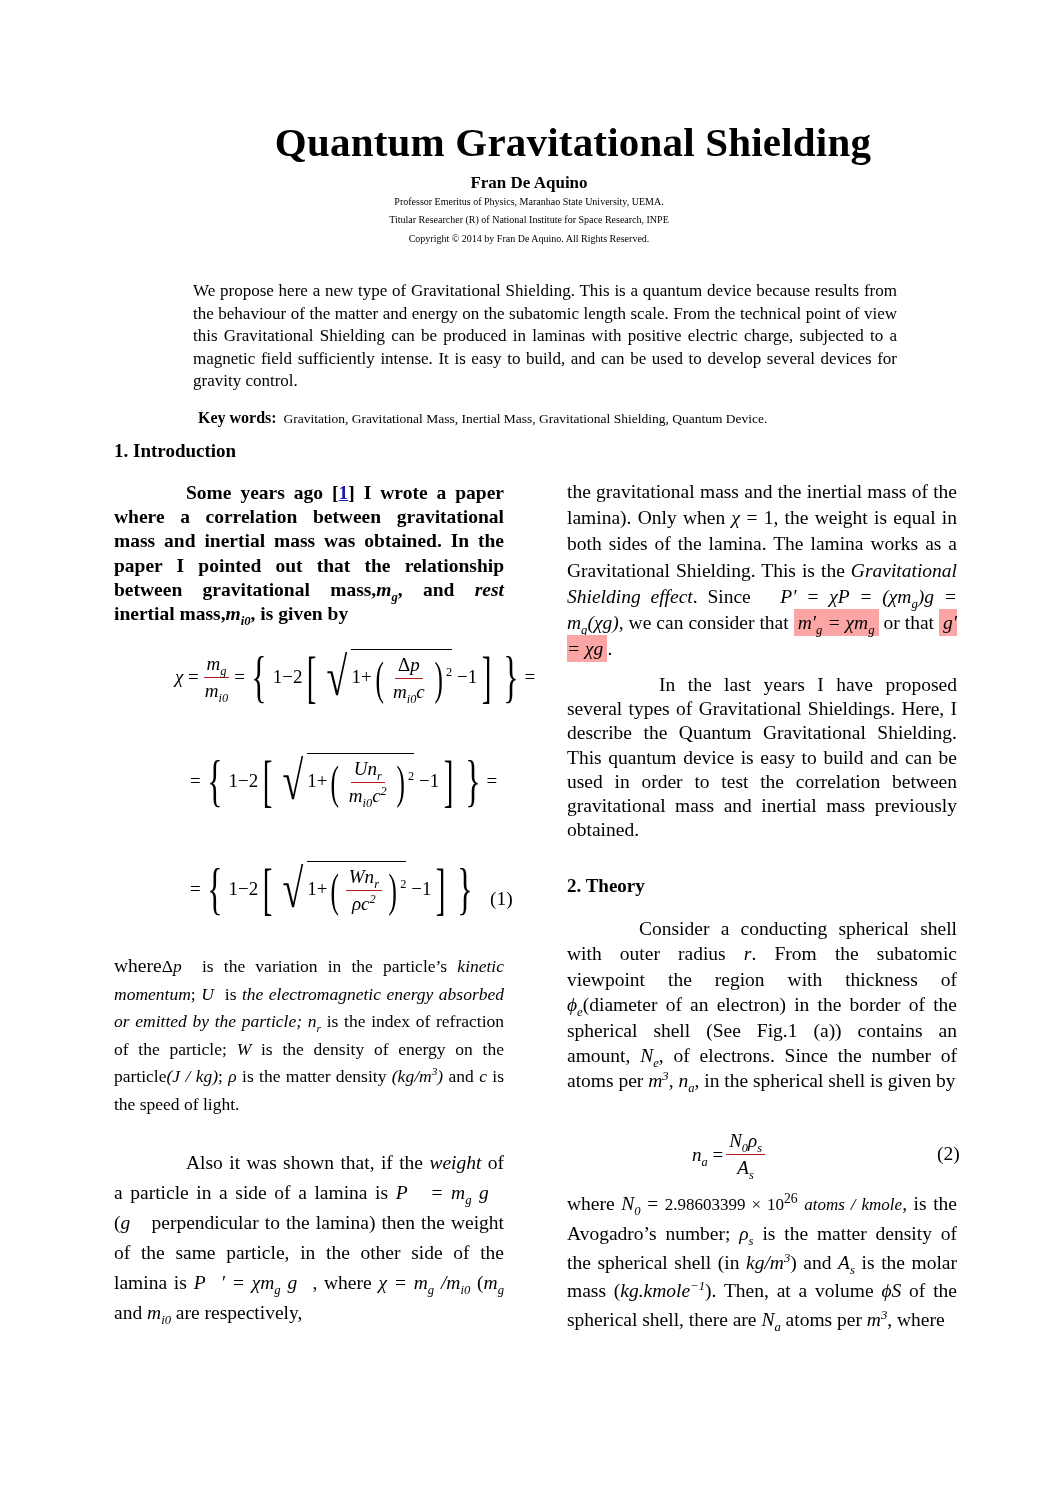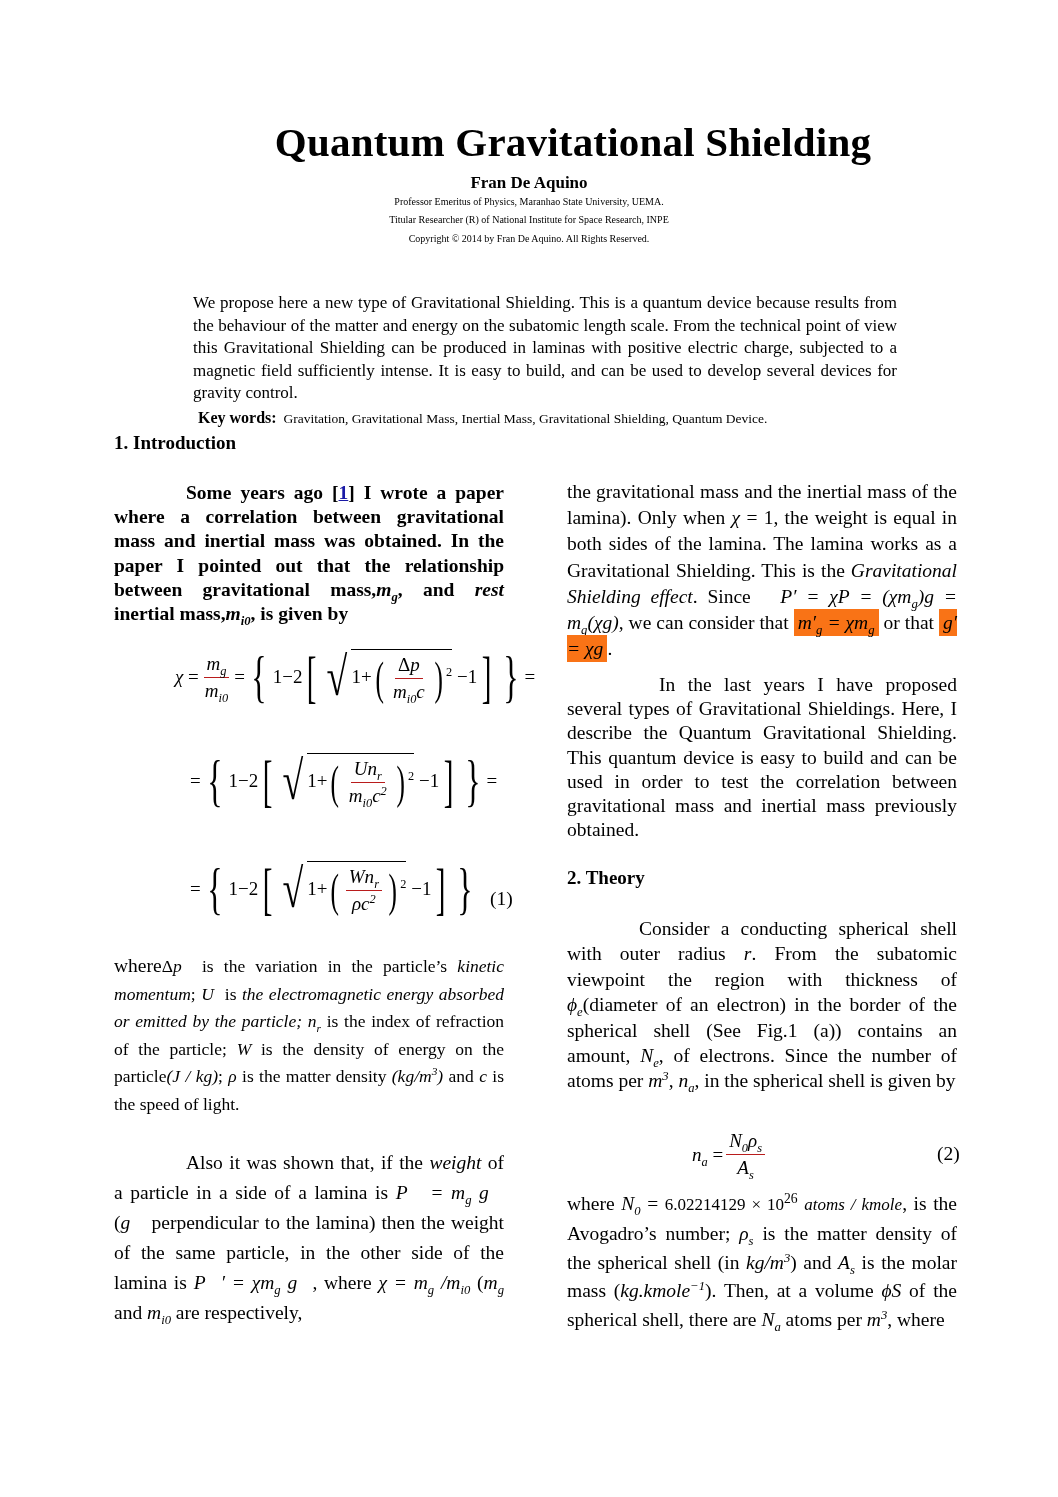--- a/index.html
+++ b/index.html
@@ -6,43 +6,43 @@
   body { width: 1058px; height: 1497px; position: relative; overflow: hidden;
          font-family: "Liberation Serif", "DejaVu Serif", serif; color: #000; }
   .abs { position: absolute; }
   .center { left: 0; width: 1058px; text-align: center; }
   .title { top: 118px; font-size: 41px; font-weight: bold; letter-spacing: 0.2px; padding-left: 44px; }
   .author { top: 173px; font-size: 17px; font-weight: bold; }
   .aff { font-size: 10px; }
   .aff1 { top: 196px; }
   .aff2 { top: 214px; }
   .copy { top: 233px; font-size: 10px; }
-  .abstract { left: 193px; width: 704px; top: 292px; font-size: 17px; line-height: 22.6px; text-align: justify; }
+  .abstract { left: 193px; width: 704px; top: 280px; font-size: 17px; line-height: 22.6px; text-align: justify; }
   .keywords { left: 198px; top: 409px; font-size: 13.5px; }
   .keywords b { font-size: 16px; }
-  .h1 { font-size: 19px; font-weight: bold; }
+  .h1 { font-size: 19px; font-weight: bold; margin-top: 8px; }
   .col { font-size: 19.5px; line-height: 24.2px; text-align: justify; }
   .colL { left: 114px; width: 390px; }
   .colR { left: 567px; width: 390px; }
   .indent { text-indent: 72px; }
   .indent2 { text-indent: 92px; }
   .m { font-family: "Liberation Serif", serif; font-style: italic; }
   .up { font-style: normal; }
   sub, sup { font-size: 65%; line-height: 0; }
   .eq { font-size: 19px; font-family: "Liberation Serif", serif; }
   .frac { display: inline-flex; flex-direction: column; align-items: center; vertical-align: middle; margin: 0 3px; }
   .frac .num { border-bottom: 1px solid #b91c1c; padding: 0 3px; line-height: 26px; }
   .frac .den { padding: 0 3px; line-height: 26px; }
   .brace { font-size: 58px; font-weight: 100; transform: scaleX(0.55); display: inline-block; vertical-align: middle; line-height: 1; }
   .brack { font-size: 58px; transform: scaleX(0.5); display: inline-block; vertical-align: middle; line-height: 1; }
   .paren { font-size: 46px; transform: scaleX(0.55); display: inline-block; vertical-align: middle; line-height: 1; }
   .sqrt-sign { font-size: 54px; display: inline-block; vertical-align: middle; transform: scaleX(0.7); line-height: 1; }
   .sqrt-body { display: inline-block; border-top: 1px solid #000; vertical-align: middle; padding-top: 2px; }
   .eqrow { display: flex; align-items: center; white-space: nowrap; }
-  .hl { background: #f97316; padding: 3px 4px; }
+  .hl { background: #fca5a5; padding: 3px 4px; }
   .ref { color: #1a1aa6; text-decoration: underline; }
   .eqnum { font-size: 19.5px; }
 </style>
 </head>
 <body>
 
 <div class="abs center title">Quantum Gravitational Shielding</div>
 <div class="abs center author">Fran De Aquino</div>
 <div class="abs center aff aff1">Professor Emeritus of Physics, Maranhao State University, UEMA.</div>
 <div class="abs center aff aff2">Titular Researcher (R) of National Institute for Space Research, INPE</div>
@@ -127,16 +127,16 @@
     <span class="m">n<sub>a</sub></span>&nbsp;=
     <span class="frac">
         <span class="num m">N<sub>0</sub>ρ<sub>s</sub></span>
         <span class="den m">A<sub>s</sub></span>
       </span>
   </div>
 </div>
 <div class="abs eqnum" style="left:937px; top:1143px;">(2)</div>
 
 <div class="abs col colR" style="top:1190px; line-height:28.8px;">
-  <span>where</span> <span class="m">N<sub>0</sub></span> = <span style="font-size:17px;">6.02214129 × 10</span><sup style="font-size:70%;">26</sup> <i style="font-size:17px;">atoms / kmole</i><span>, is the Avogadro’s number;</span> <span class="m">ρ<sub>s</sub></span> <span>is the matter density of the spherical shell (in</span> <i><span>kg/m</span><sup>3</sup></i><span>) and</span>
+  <span>where</span> <span class="m">N<sub>0</sub></span> = <span style="font-size:17px;">2.98603399 × 10</span><sup style="font-size:70%;">26</sup> <i style="font-size:17px;">atoms / kmole</i><span>, is the Avogadro’s number;</span> <span class="m">ρ<sub>s</sub></span> <span>is the matter density of the spherical shell (in</span> <i><span>kg/m</span><sup>3</sup></i><span>) and</span>
   <span class="m">A<sub>s</sub></span> <span>is the molar mass (</span><span class="m">kg.kmole<sup>−1</sup></span><span>). Then, at a volume</span> <span class="m">ϕS</span> <span>of the spherical shell, there are</span>
   <span class="m">N<sub>a</sub></span> <span>atoms per</span> <span class="m">m<sup>3</sup></span><span>, where</span>
 </div>
 
 </body></html>

